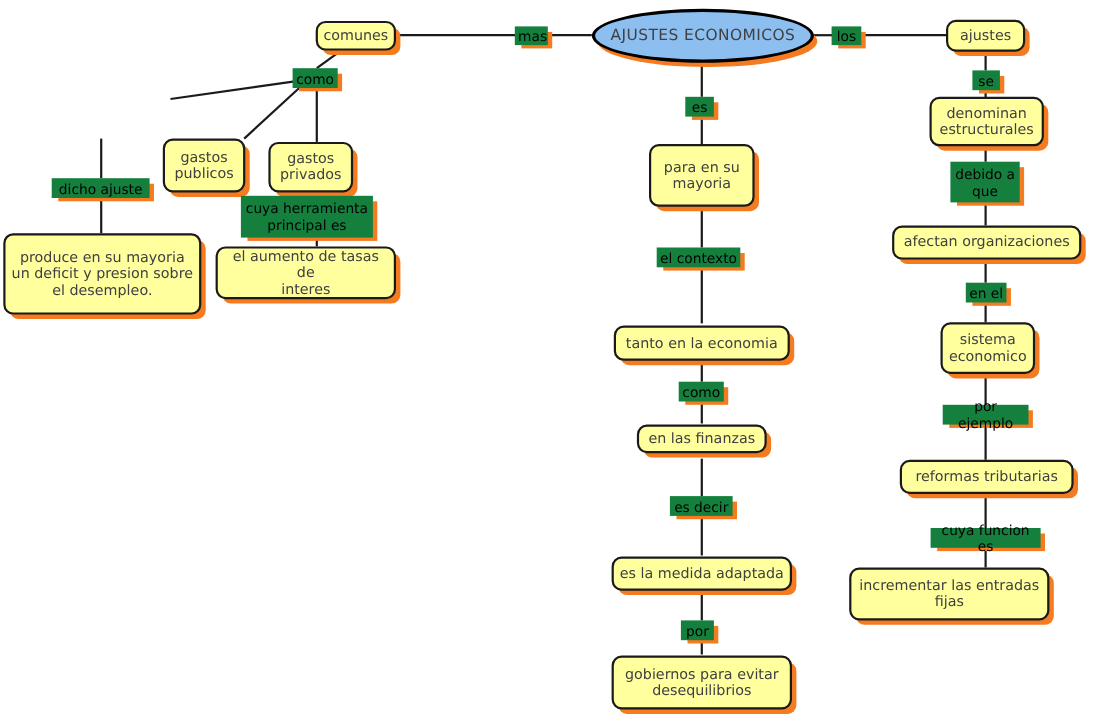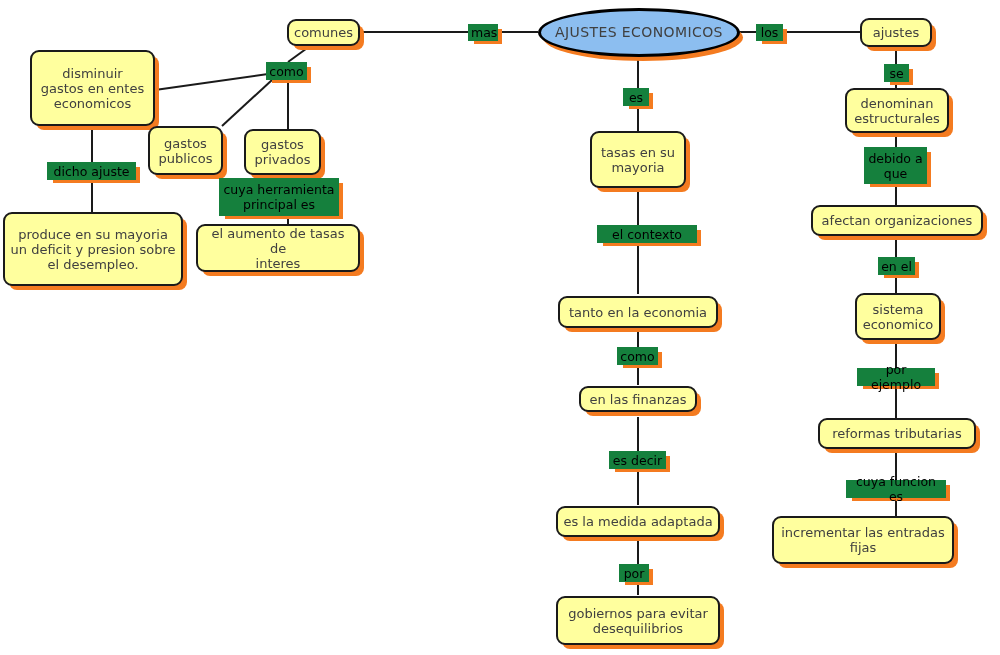--- a/index.html
+++ b/index.html
@@ -122,25 +122,20 @@
   </svg>
 
   <div class="node root" style="left:538px; top:8px; width:202px; height:49px;">
     <span>AJUSTES ECONOMICOS</span>
   </div>
 
   <div class="node" style="left:287px; top:19px; width:73px; height:27px;">
     <span>comunes</span>
   </div>
 
-  <div class="node" style="left:30px; top:50px; width:125px; height:76px; white-space:pre-line;">
-    <span>disminuir
-gastos en entes
-economicos</span>
-  </div>
 
   <div class="node" style="left:148px; top:126px; width:75px; height:49px; white-space:pre-line;">
     <span>gastos
 publicos</span>
   </div>
 
   <div class="node" style="left:244px; top:129px; width:77px; height:46px; white-space:pre-line;">
     <span>gastos
 privados</span>
   </div>
@@ -150,21 +145,21 @@
 un deficit y presion sobre
 el desempleo.</span>
   </div>
 
   <div class="node" style="left:196px; top:224px; width:164px; height:48px; white-space:pre-line;">
     <span>el aumento de tasas de
 interes</span>
   </div>
 
   <div class="node" style="left:590px; top:131px; width:96px; height:57px; white-space:pre-line;">
-    <span>tasas en su
+    <span>para en su
 mayoria</span>
   </div>
 
   <div class="node" style="left:558px; top:296px; width:160px; height:32px;">
     <span>tanto en la economia</span>
   </div>
 
   <div class="node" style="left:579px; top:386px; width:118px; height:26px;">
     <span>en las finanzas</span>
   </div>
@@ -219,21 +214,21 @@
 
   <div class="link-label" style="left:219px; top:178px; width:120px; height:38px; white-space:pre-line;">
     <span>cuya herramienta
 principal es</span>
   </div>
 
   <div class="link-label" style="left:623px; top:88px; width:26px; height:18px;">
     <span>es</span>
   </div>
 
-  <div class="link-label" style="left:597px; top:225px; width:100px; height:18px;">
+  <div class="link-label" style="left:597px; top:225px; width:76px; height:18px;">
     <span>el contexto</span>
   </div>
 
   <div class="link-label" style="left:617px; top:347px; width:41px; height:18px;">
     <span>como</span>
   </div>
 
   <div class="link-label" style="left:609px; top:451px; width:57px; height:18px;">
     <span>es decir</span>
   </div>

